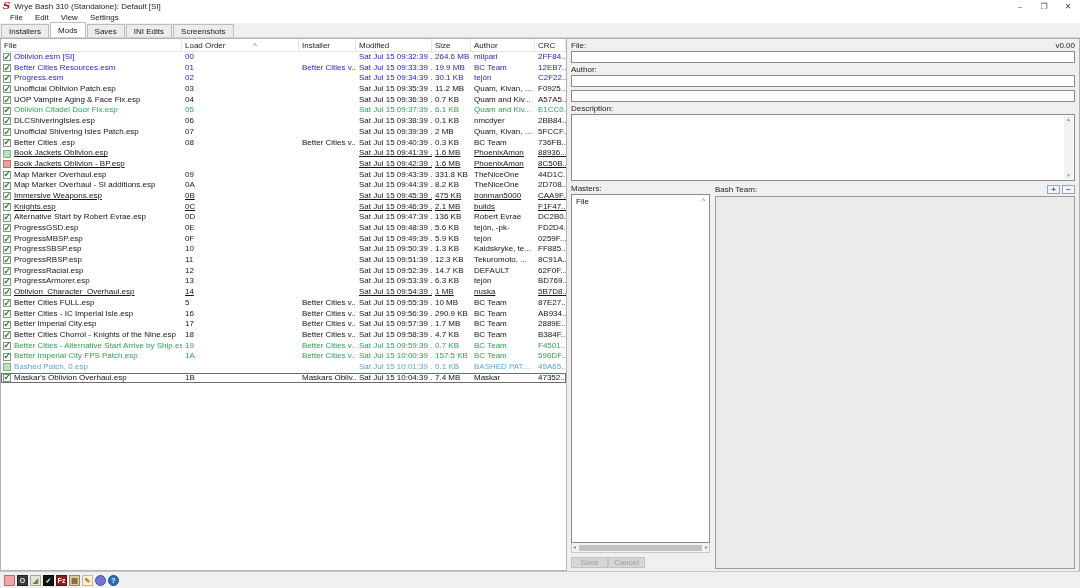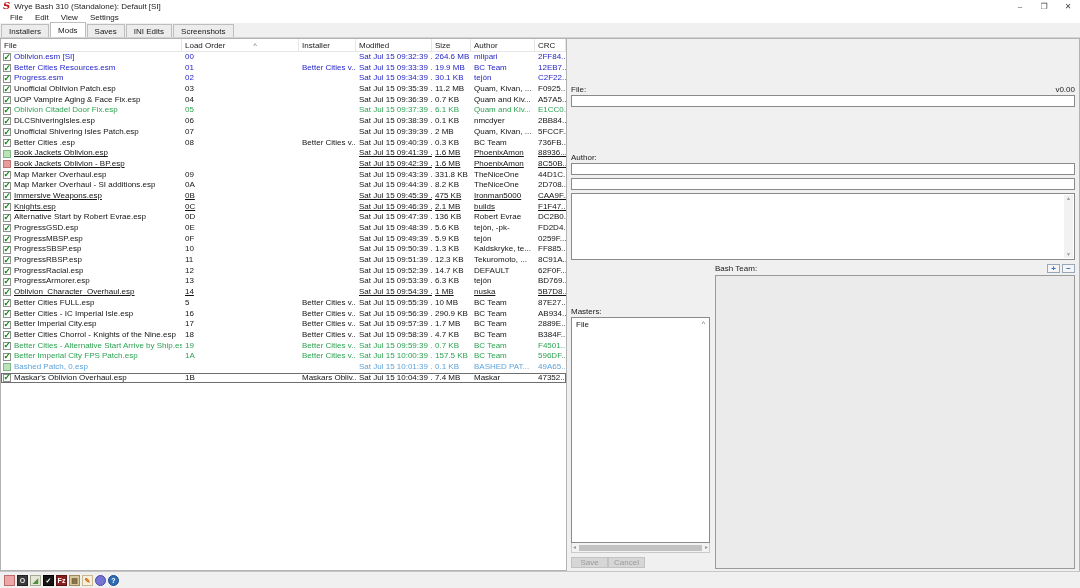--- a/index.html
+++ b/index.html
@@ -48,21 +48,21 @@
   .cb.checked::after { content:"✓"; position:absolute; left:-0.5px; top:-2.5px; color:#0d8a0d;
     font-weight:bold; font-size:9px; }
   .cb.green-empty { background:#b9e3b9; border-color:#84b684; }
   .cb.red-empty { background:#e99c9c; border-color:#c27474; }
   .c-blue { color:#2525c9; } .c-green { color:#2da252; } .c-lblue { color:#5fa3da; }
   .u { text-decoration:underline; }
 
   
   .right-panel { flex:1; background:#f0f0f0; border-top:1px solid #b2b2b2; border-right:1px solid #b2b2b2;
     padding:2px 4px 2px 4px; display:flex; flex-direction:column; }
-  .lbl-row { height:9px; display:flex; justify-content:space-between; align-items:center;margin-top:44px; }
+  .lbl-row { height:9px; display:flex; justify-content:space-between; align-items:center; }
   .lbl { color:#1a1a1a; }
   .version { color:#1a1a1a; }
   .fld { height:12px; background:#ffffff; border:1px solid #8a8a8a; margin:1px 0 2px; }
   .desc { height:67px; background:#ffffff; border:1px solid #8a8a8a; margin-top:1px; position:relative; }
   .vscroll { position:absolute; top:1px; right:1px; bottom:1px; width:9px; background:#f2f2f2;
     display:flex; flex-direction:column; justify-content:space-between; align-items:center; }
   .scroll-arrow { color:#9a9a9a; font-size:5px; line-height:7px; }
 
   .bottom { flex:1; display:flex; margin-top:3px; min-height:0; }
   .masters-col { width:139px; display:flex; flex-direction:column; }
@@ -513,20 +513,23 @@
     </div>
     <div class="fld"></div>
 
     <div class="lbl-row">
         <span class="lbl">Author:</span>
       </div>
     <div class="fld"></div>
 
     <div class="fld"></div>
 
+    <div class="lbl-row">
+        <span class="lbl">Description:</span>
+      </div>
     <div class="desc">
       <div class="vscroll">
         <span class="scroll-arrow">▲</span>
         <span class="scroll-arrow">▼</span>
       </div>
     </div>
 
     <div class="bottom">
       <div class="masters-col">
         <div class="lbl-row">

